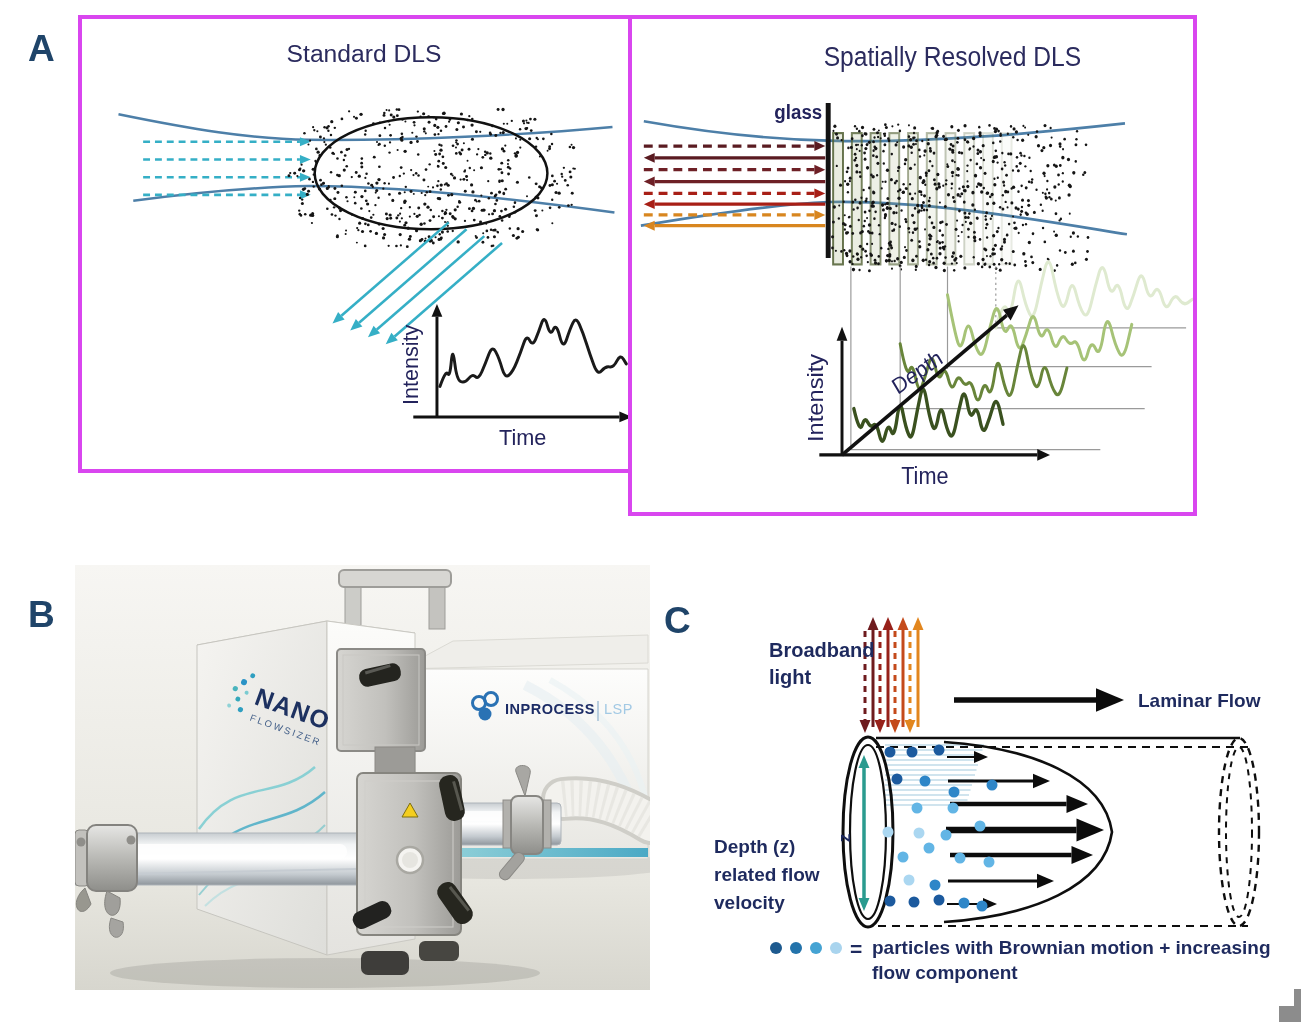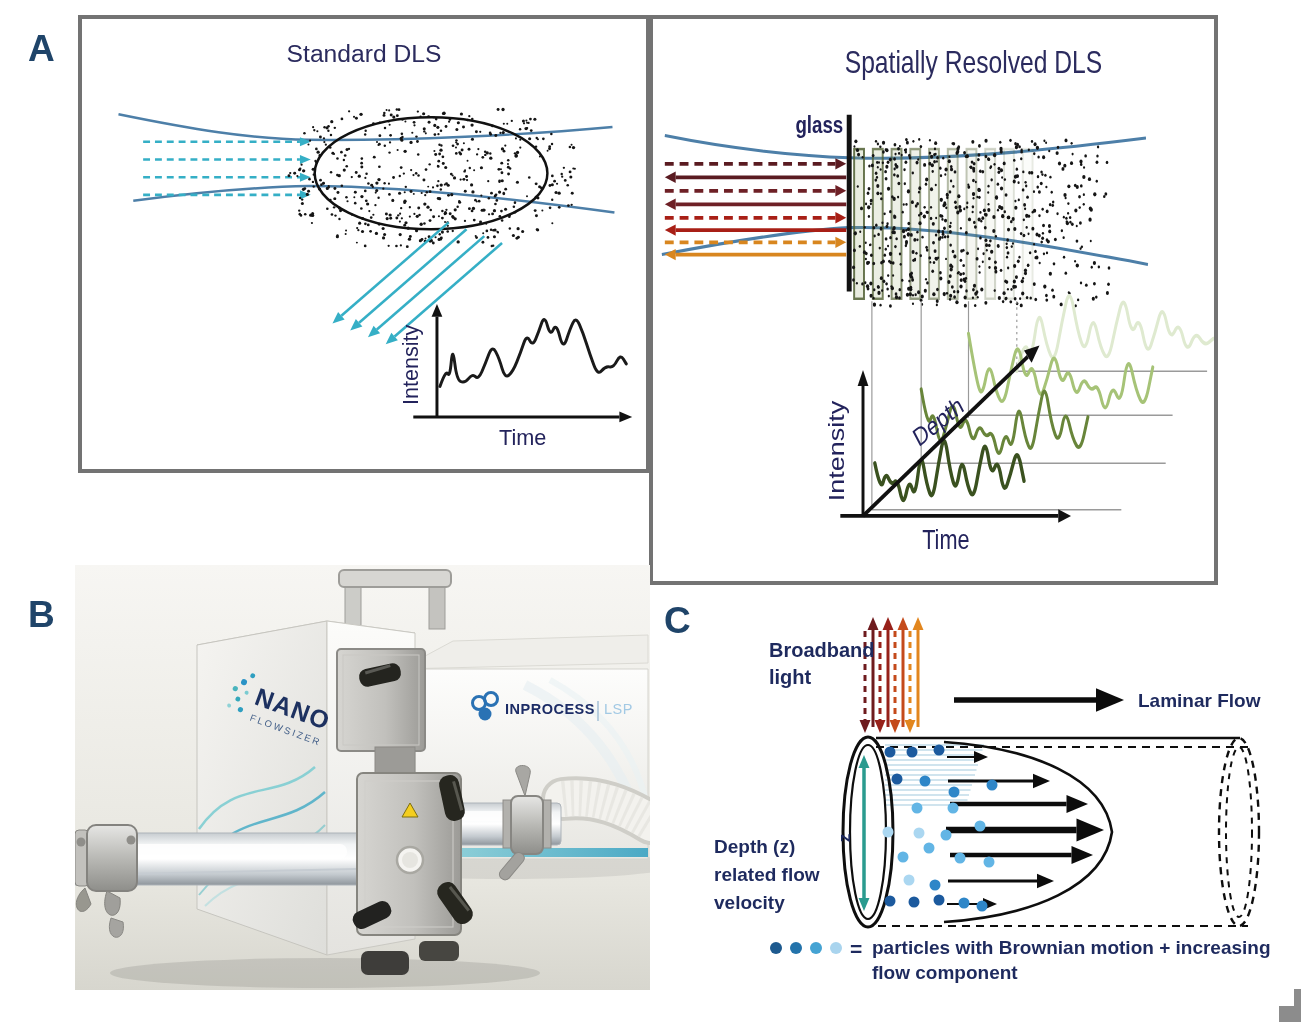--- a/index.html
+++ b/index.html
@@ -1,20 +1,20 @@
 <!DOCTYPE html>
 <html><head>
 <meta charset="utf-8">
 <style>
   html,body{margin:0;padding:0}
   body{position:relative;width:1301px;height:1022px;background:#ffffff;
        font-family:"Liberation Sans",sans-serif;overflow:hidden}
   .abs{position:absolute}
   .panel-label{font-size:37px;font-weight:700;color:#1f4469;line-height:1}
-  .dls-box{border:4px solid #737373;background:#fff;box-sizing:border-box}
+  .dls-box{border:4px solid #d946ef;background:#fff;box-sizing:border-box}
   svg{display:block}
   svg text{font-family:"Liberation Sans",sans-serif}
   .corner{background:#8c8c8c}
 </style>
 </head>
 <body>
 
 <div class="abs panel-label" style="left:28px;top:30px">A</div>
 
 <div class="abs dls-box" style="left:78px;top:15px;width:572px;height:458px">
@@ -564,21 +564,21 @@
         <line x1="336" y1="405" x2="545" y2="405" stroke="#111" stroke-width="3"></line>
         <polygon points="558,405 545,410.46 545,399.54" fill="#111"></polygon>
         <path d="M363 374 Q369 357 371.0 361.0 Q373 365 374.5 349.0 Q376 333 378.0 350.0 Q380 367 384.0 369.0 Q388 371 392.0 366.0 Q396 361 399.0 364.0 Q402 367 405.5 359.0 Q409 351 412.5 341.5 Q416 332 419.5 338.5 Q423 345 426.0 355.5 Q429 366 433.0 362.5 Q437 359 441.0 349.0 Q445 339 448.0 330.0 Q451 321 454.0 327.0 Q457 333 460.0 326.0 Q463 319 466.0 310.0 Q469 301 472.0 312.0 Q475 323 478.0 316.0 Q481 309 484.5 323.0 Q488 337 491.5 326.0 Q495 315 498.0 309.0 Q501 303 504.5 311.0 Q508 319 511.5 330.0 Q515 341 519.0 352.0 Q523 363 527.0 358.0 Q531 353 535.0 354.0 Q539 355 542.5 348.0 Q546 341 549.0 346.0 L552 351" fill="none" stroke="#1a1a1a" stroke-width="3" stroke-linecap="round" stroke-linejoin="round"></path>
       </g>
     <text x="286" y="44" text-anchor="middle" font-size="25" fill="#2b2b5e">Standard DLS</text>
     <text transform="translate(341,352) rotate(-90)" text-anchor="middle" font-size="22" fill="#23235c">Intensity</text>
     <text x="447" y="434" text-anchor="middle" font-size="22" fill="#23235c">Time</text>
   </svg>
 </div>
 
-<div class="abs dls-box" style="left:649px;top:15px;width:569px;height:570px">
+<div class="abs dls-box" style="left:628px;top:15px;width:569px;height:501px">
   <svg width="100%" height="100%" viewBox="0 0 569 458" preserveAspectRatio="none">
     <g id="a2art">
         <path d="M12,95 C80,106 150,112 199,113 C300,116 420,105 500,97" fill="none" stroke="#4d7fa8" stroke-width="2.5"></path>
         <path d="M9,192 C80,181 150,172 199,170 C300,168 420,188 502,200" fill="none" stroke="#4d7fa8" stroke-width="2.5"></path>
         <line x1="199" y1="78" x2="199" y2="222" stroke="#121212" stroke-width="5"></line>
         <line x1="12" y1="118" x2="185" y2="118" stroke="#5a1b21" stroke-width="3" stroke-dasharray="9 6"></line>
         <polygon points="196,118 185,122.62 185,113.38" fill="#5a1b21"></polygon>
         <line x1="196" y1="129" x2="23" y2="129" stroke="#5a1b21" stroke-width="3"></line>
         <polygon points="12,129 23,124.38 23,133.62" fill="#5a1b21"></polygon>
         <line x1="12" y1="140" x2="185" y2="140" stroke="#6e2026" stroke-width="3" stroke-dasharray="9 6"></line>

